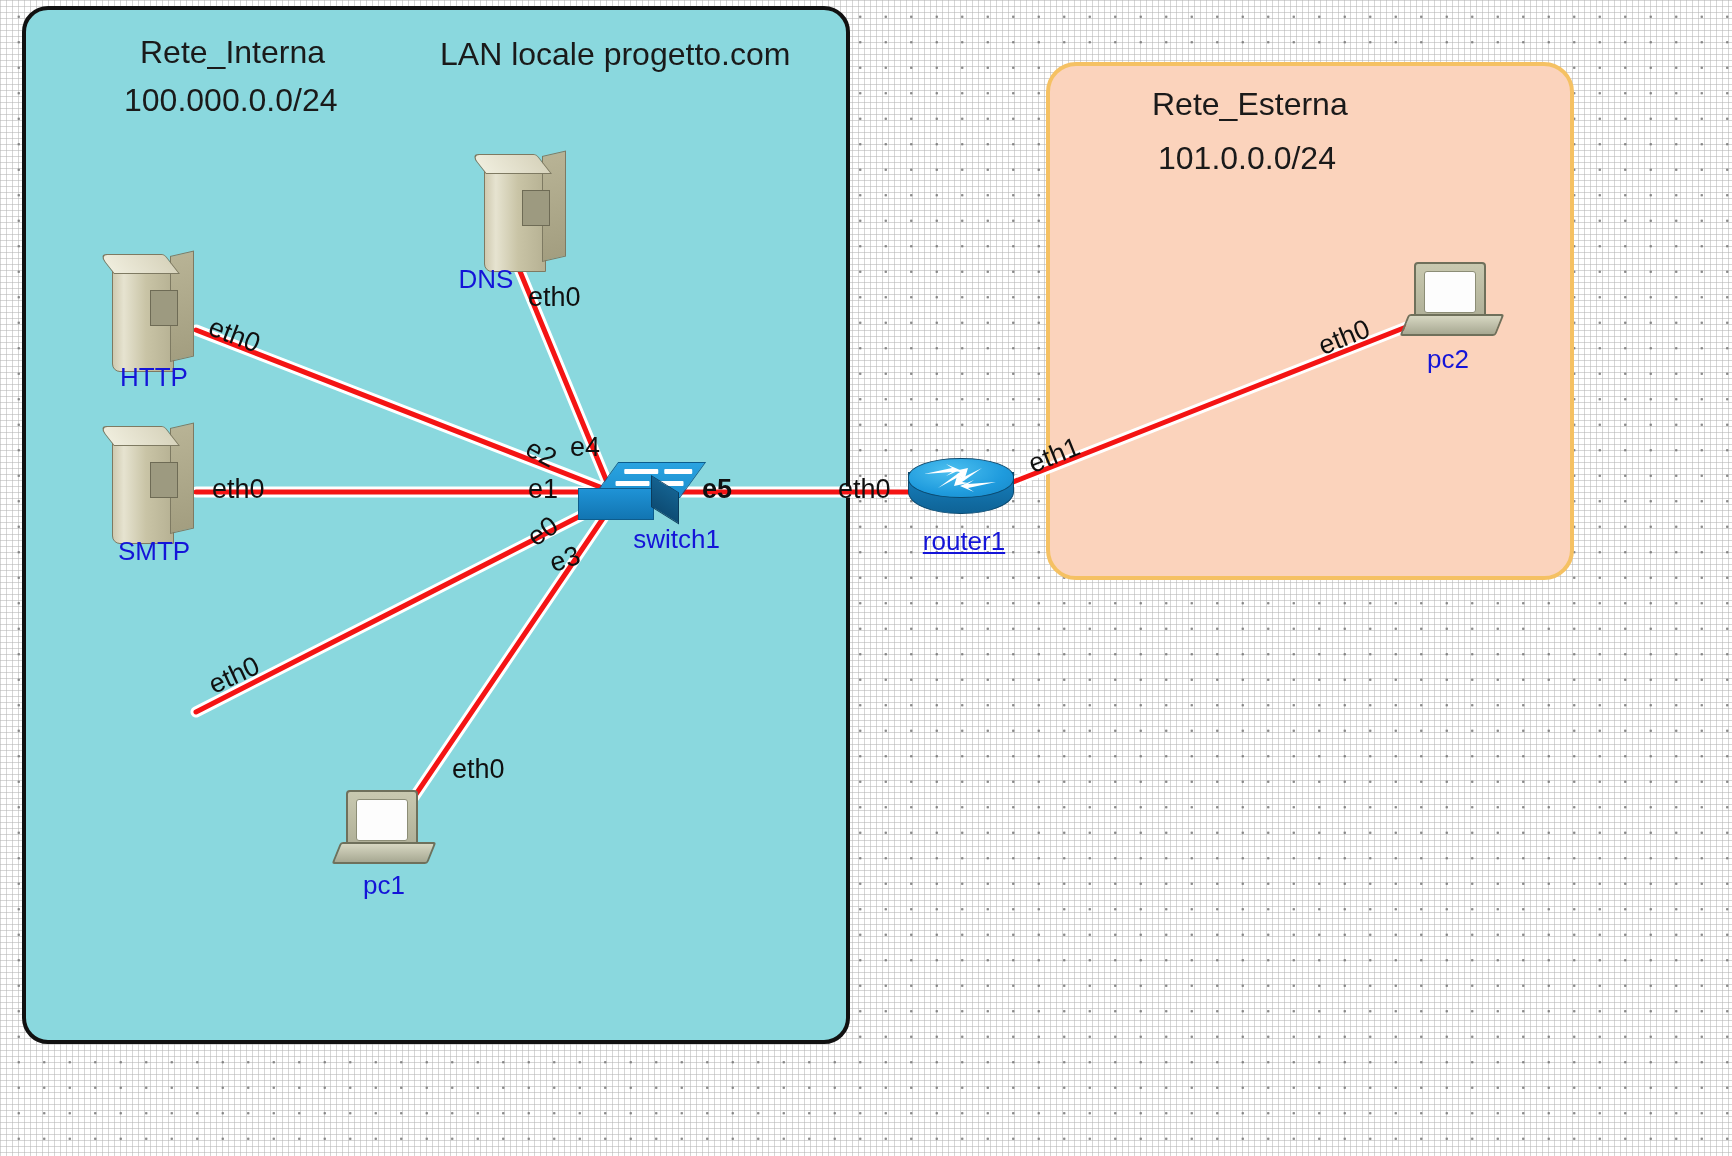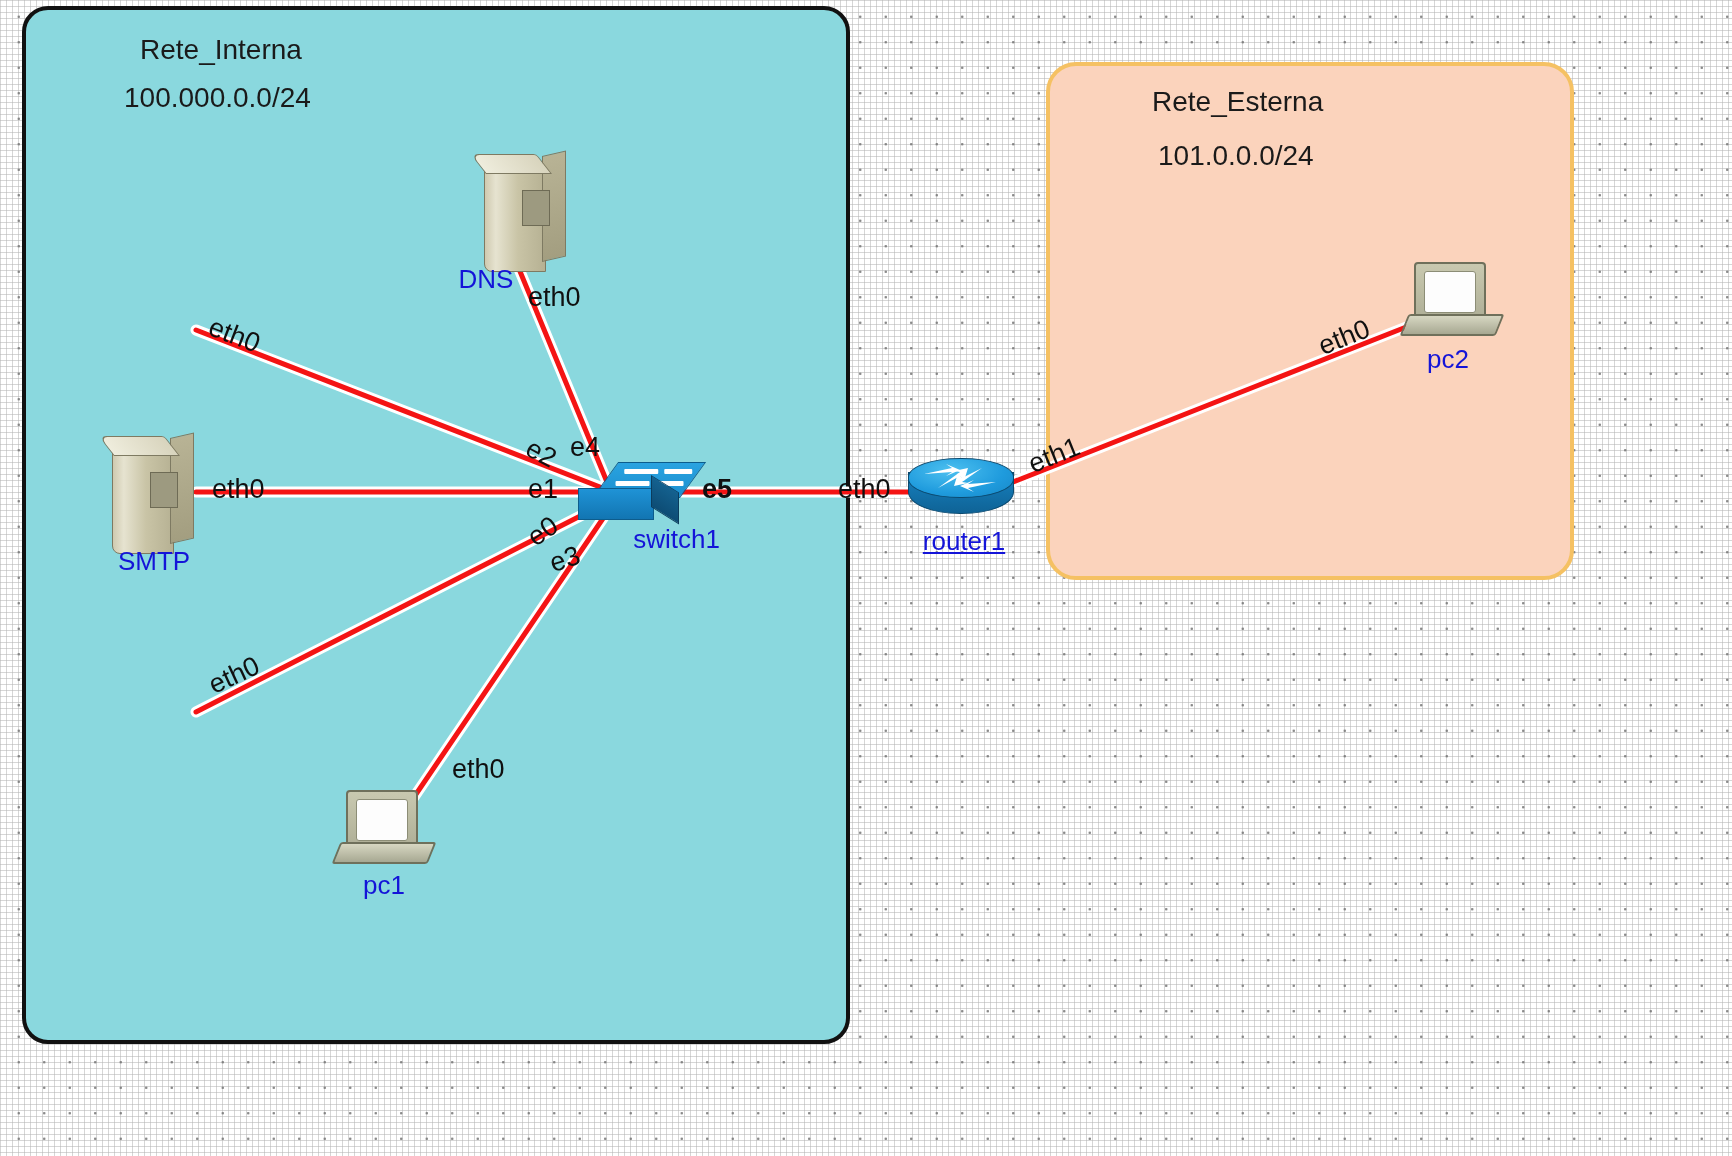--- a/index.html
+++ b/index.html
@@ -32,21 +32,21 @@
   .zone{position:absolute;border-radius:26px;}
   #zone-internal{
     left:22px;top:6px;width:820px;height:1030px;
     background:#8ad8de;border:4px solid #111111;
   }
   #zone-external{
     left:1046px;top:62px;width:520px;height:510px;
     background:#fbd3bc;border:4px solid #f5c163;border-radius:30px;
   }
   .zone-label{
-    position:absolute;color:#1a1a1a;font-size:28px;white-space:nowrap;
+    position:absolute;color:#1a1a1a;font-size:32px;white-space:nowrap;
     font-family:"Liberation Sans", sans-serif;
   }
   
   #links{position:absolute;left:0;top:0;width:1732px;height:1156px;pointer-events:none;}
   
   .node{position:absolute;}
   .devname{
     position:absolute;color:#1414d8;font-size:26px;white-space:nowrap;
     text-align:center;font-family:"Liberation Sans", sans-serif;
   }
@@ -133,20 +133,21 @@
 
 <div id="canvas">
 
   <div class="gridoverlay"></div>
 
   <div class="zone" id="zone-internal"></div>
   <div class="zone" id="zone-external"></div>
 
   <div class="zone-label" style="left:140px;top:34px;">Rete_Interna</div>
   <div class="zone-label" style="left:124px;top:82px;">100.000.0.0/24</div>
+  <div class="zone-label" style="left:440px;top:36px;">LAN locale progetto.com</div>
 
   <div class="zone-label" style="left:1152px;top:86px;">Rete_Esterna</div>
   <div class="zone-label" style="left:1158px;top:140px;">101.0.0.0/24</div>
 
   <svg id="links" xmlns="http://www.w3.org/2000/svg">
     <g stroke="#ffffff" stroke-width="11" fill="none" stroke-linecap="round">
       <line x1="196" y1="330" x2="600" y2="487"></line>
       <line x1="512" y1="252" x2="607" y2="482"></line>
       <line x1="196" y1="492" x2="586" y2="492"></line>
       <line x1="196" y1="712" x2="592" y2="510"></line>
@@ -158,34 +159,43 @@
       <line x1="196" y1="330" x2="600" y2="487"></line>
       <line x1="512" y1="252" x2="607" y2="482"></line>
       <line x1="196" y1="492" x2="586" y2="492"></line>
       <line x1="196" y1="712" x2="592" y2="510"></line>
       <line x1="408" y1="806" x2="606" y2="514"></line>
       <line x1="672" y1="492" x2="930" y2="492"></line>
       <line x1="1008" y1="484" x2="1424" y2="320"></line>
     </g>
   </svg>
 
+  <div class="node" style="left:112px;top:252px;">
+    <div class="server">
+      <div class="srv-body"></div>
+        <div class="srv-side"></div>
+      <div class="srv-top"></div>
+        <div class="srv-panel"></div>
+    </div>
+    <div class="devname" style="left:4px;top:110px;width:76px;">HTTP</div>
+  </div>
   <div class="iflabel" style="left:208px;top:320px;transform:rotate(21deg);">eth0</div>
 
   <div class="node" style="left:444px;top:152px;padding-left:40px;">
     <div class="server">
       <div class="srv-body"></div>
         <div class="srv-side"></div>
       <div class="srv-top"></div>
         <div class="srv-panel"></div>
     </div>
     <div class="devname" style="left:2px;top:112px;width:80px;">DNS</div>
   </div>
   <div class="iflabel" style="left:528px;top:282px;">eth0</div>
 
-  <div class="node" style="left:112px;top:434px;">
+  <div class="node" style="left:112px;top:424px;">
     <div class="server">
       <div class="srv-body"></div>
         <div class="srv-side"></div>
       <div class="srv-top"></div>
         <div class="srv-panel"></div>
     </div>
     <div class="devname" style="left:-2px;top:112px;width:88px;">SMTP</div>
   </div>
   <div class="iflabel" style="left:212px;top:474px;">eth0</div>
 

